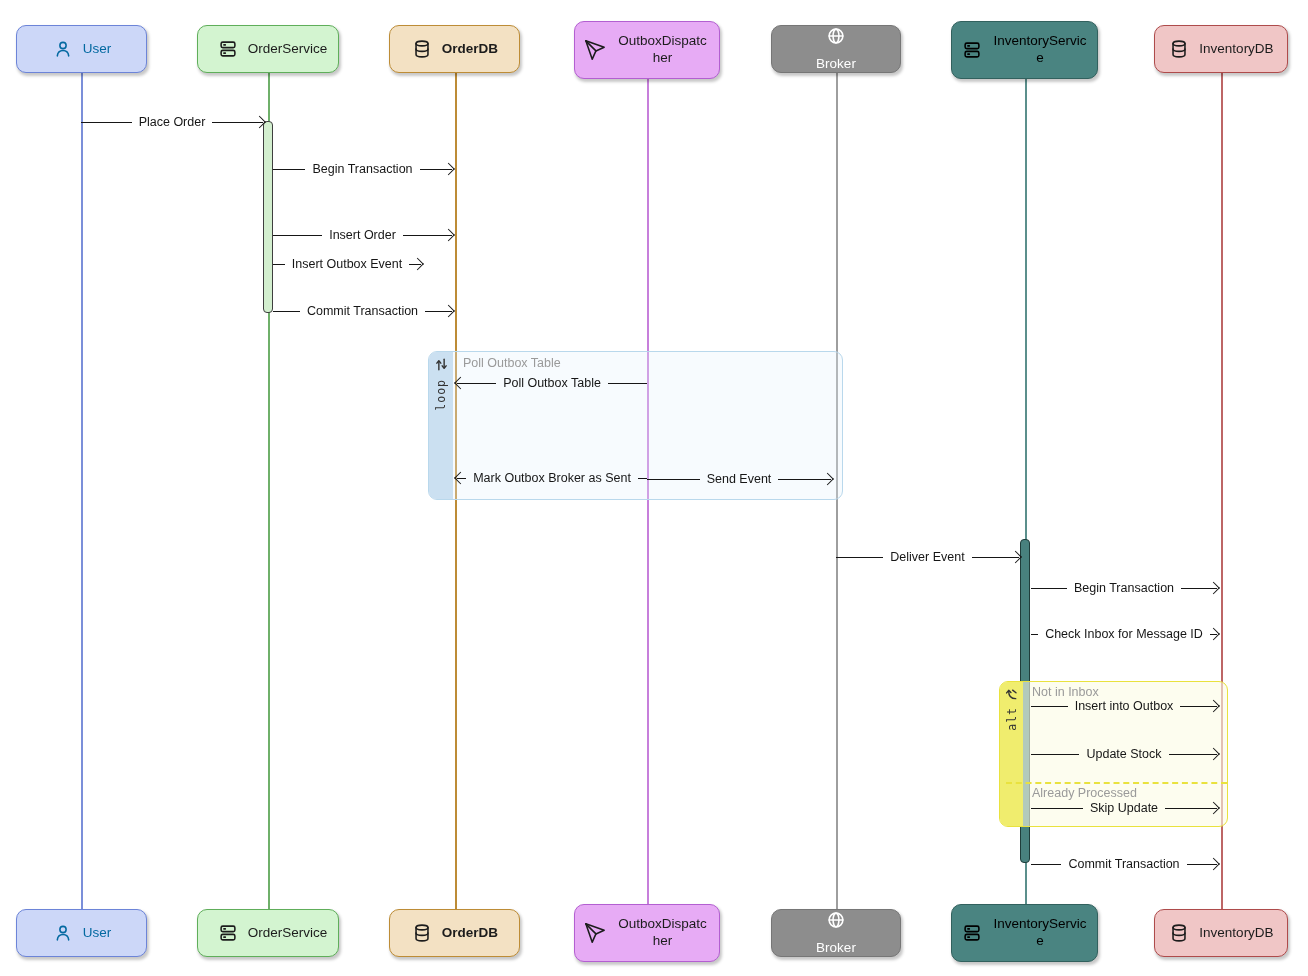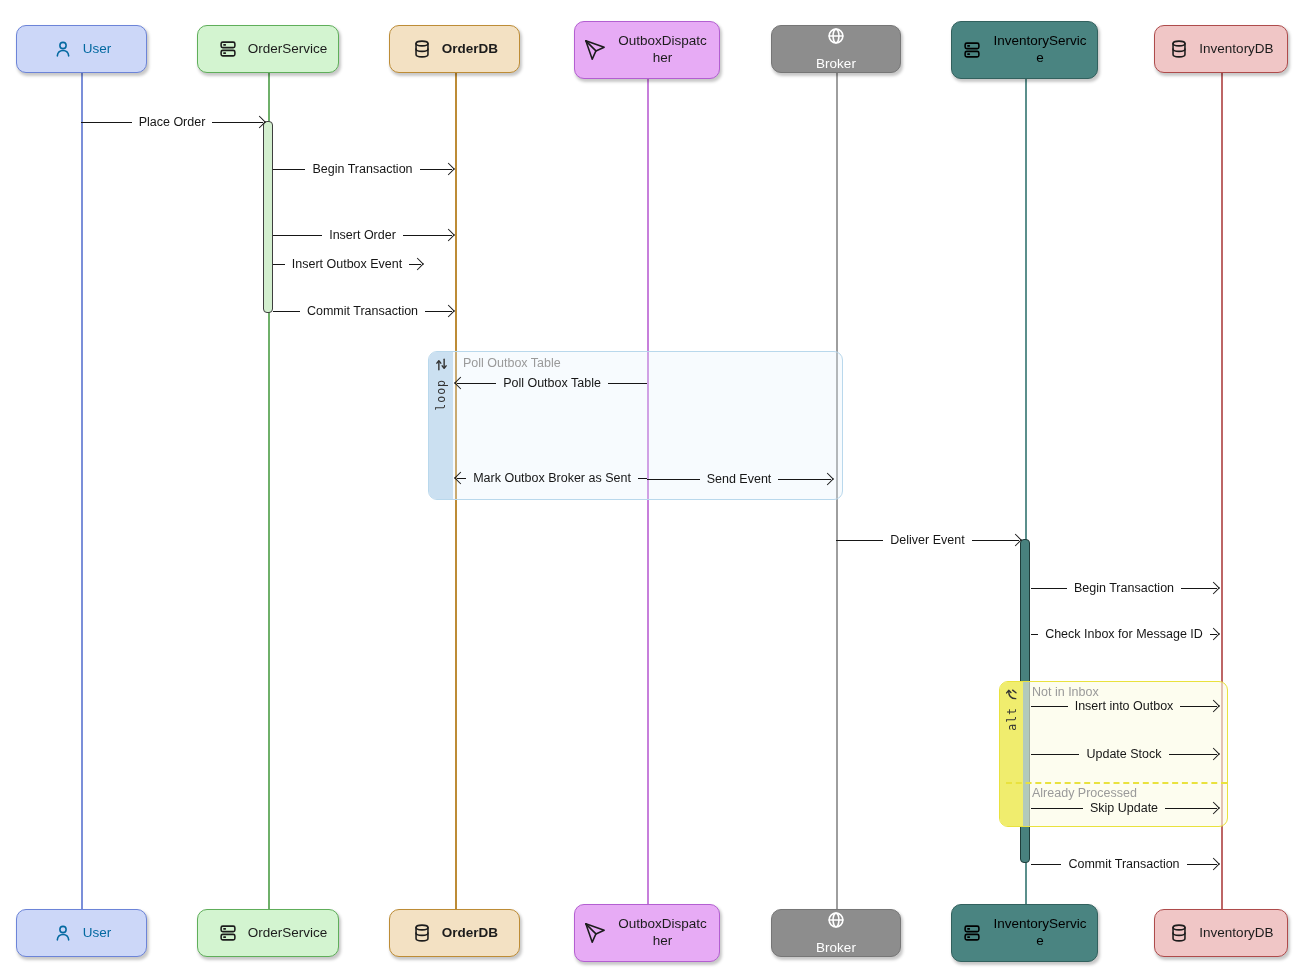--- a/index.html
+++ b/index.html
@@ -144,21 +144,21 @@
       <span class="lbl">Send Event</span>
       <span class="line"></span>
     <span class="head head-r"></span>
   </div>
   <div class="msg" style="left:457px;top:469px;width:190px;">
     <span class="head head-l"></span>
     <span class="line"></span>
       <span class="lbl">Mark Outbox Broker as Sent</span>
       <span class="line"></span>
   </div>
-  <div class="msg" style="left:836px;top:531px;width:183px;">
+  <div class="msg" style="left:836px;top:548px;width:183px;">
     <span class="line"></span>
       <span class="lbl">Deliver Event</span>
       <span class="line"></span>
     <span class="head head-r"></span>
   </div>
   <div class="msg" style="left:1031px;top:579px;width:186px;">
     <span class="line"></span>
       <span class="lbl">Begin Transaction</span>
       <span class="line"></span>
     <span class="head head-r"></span>

